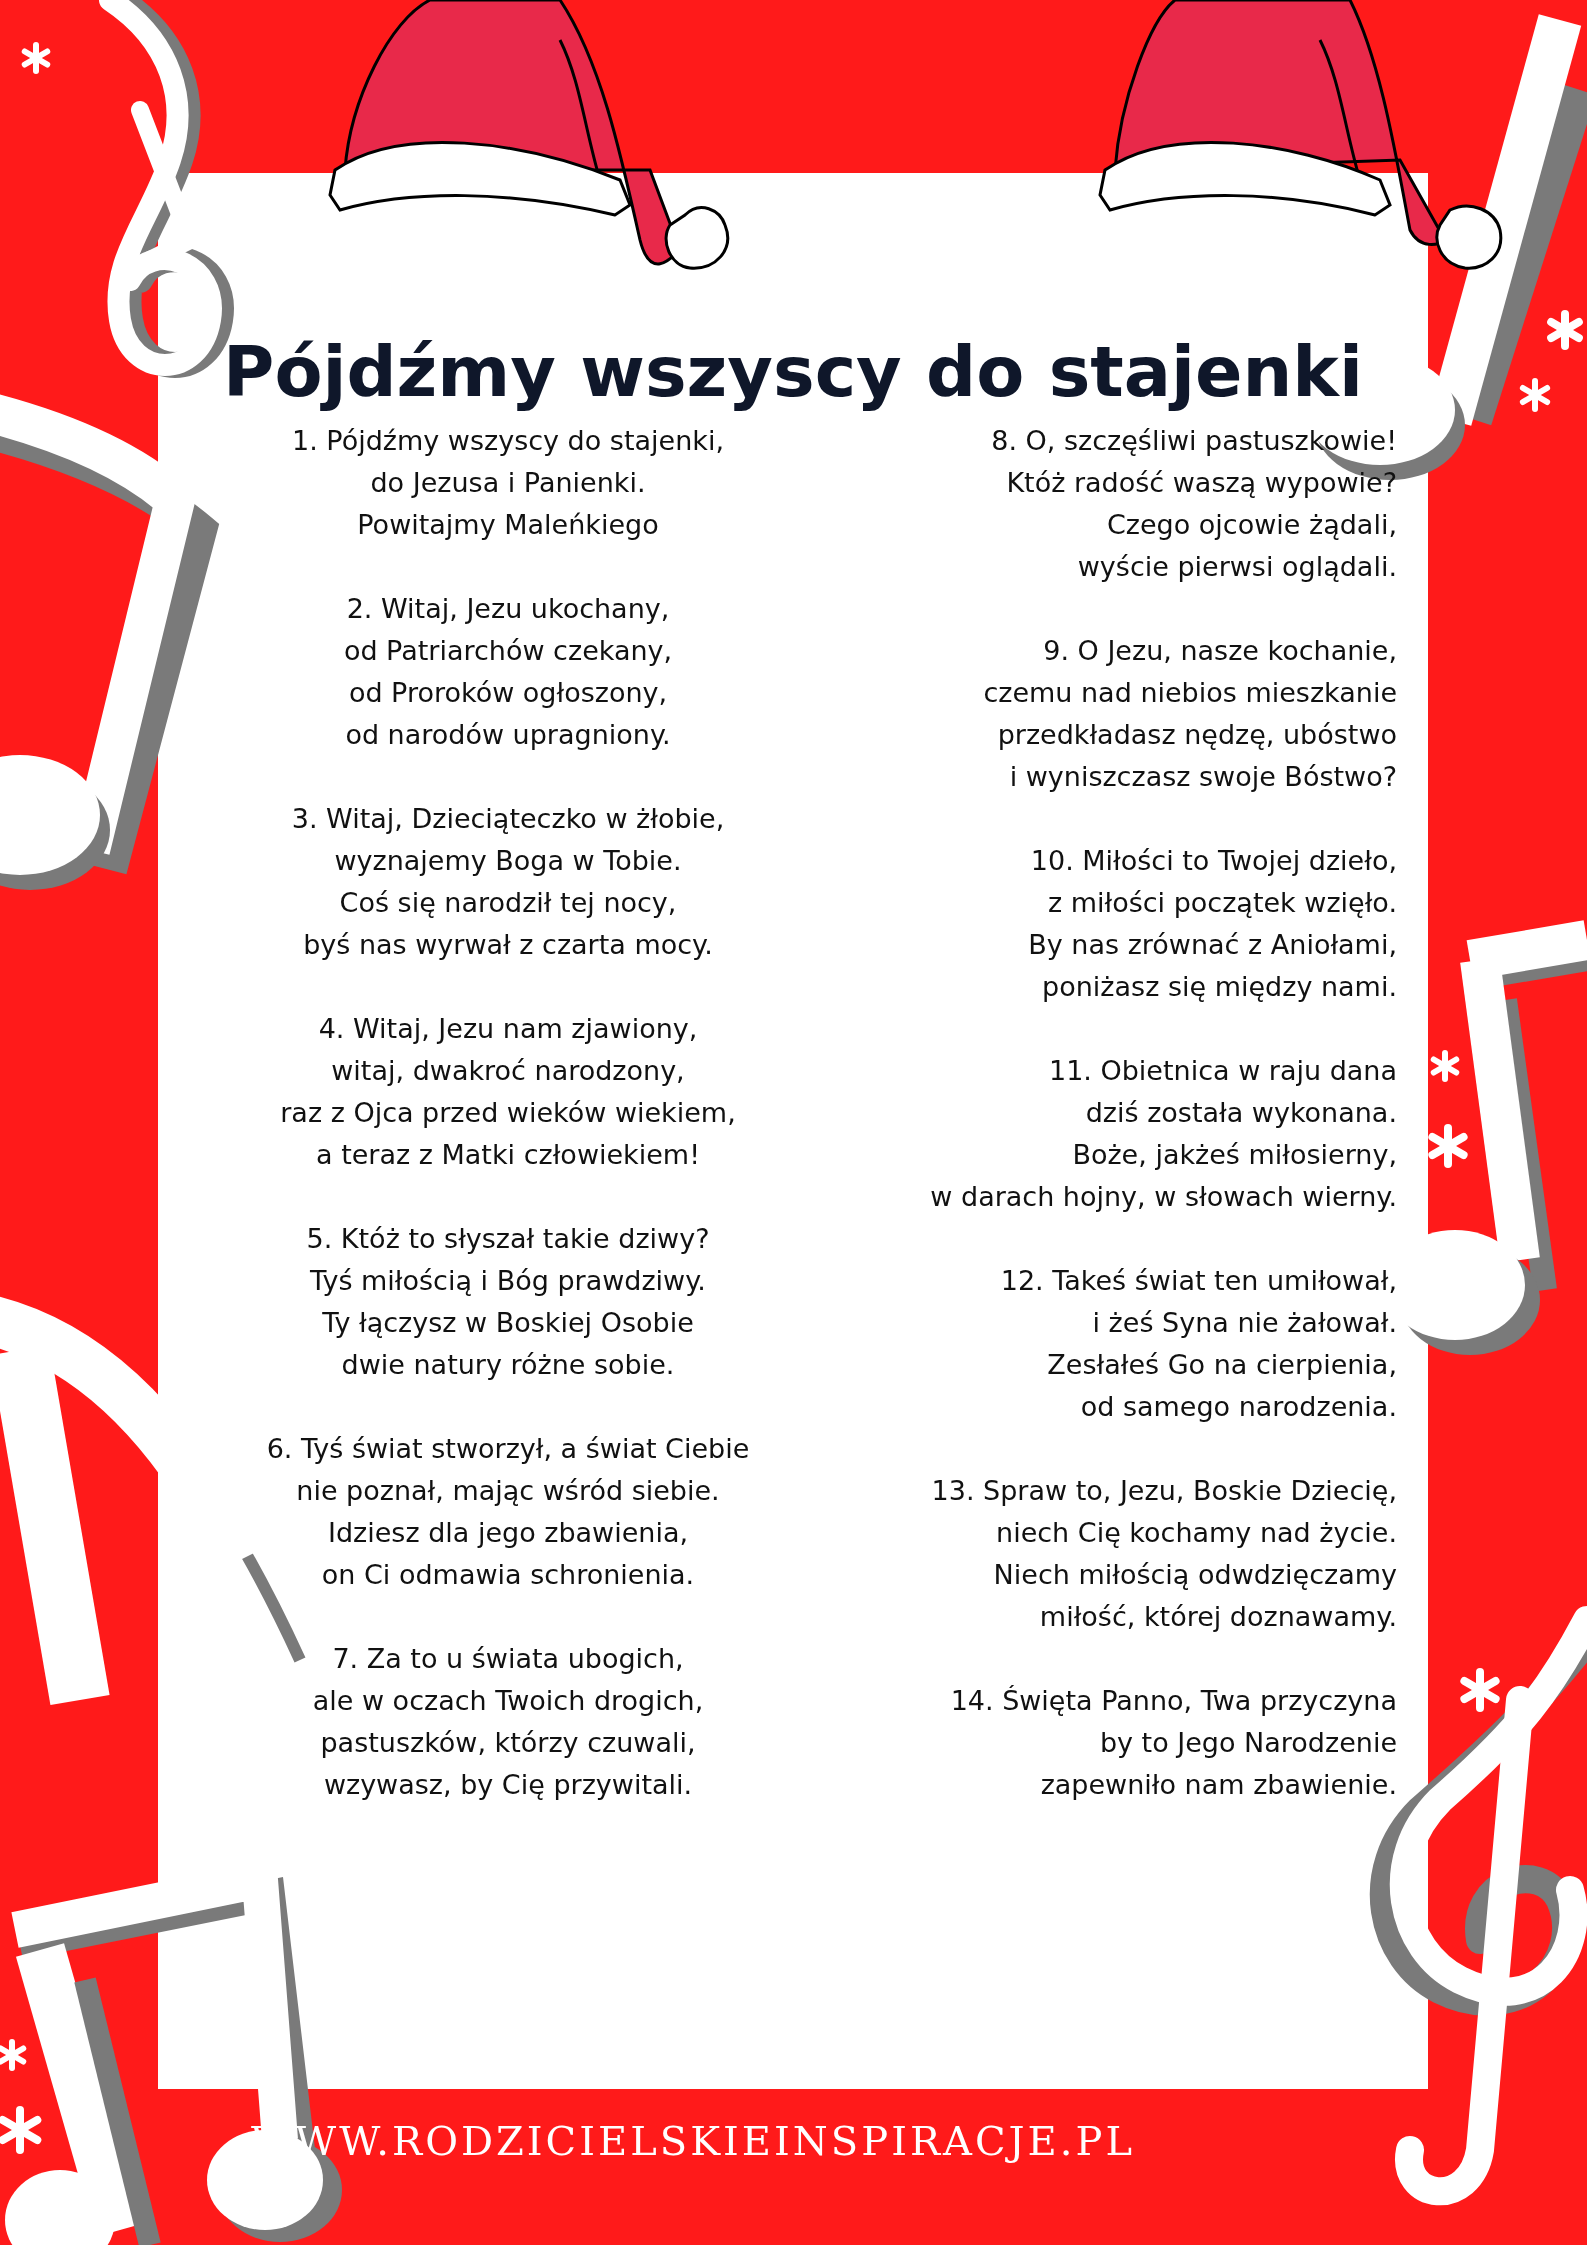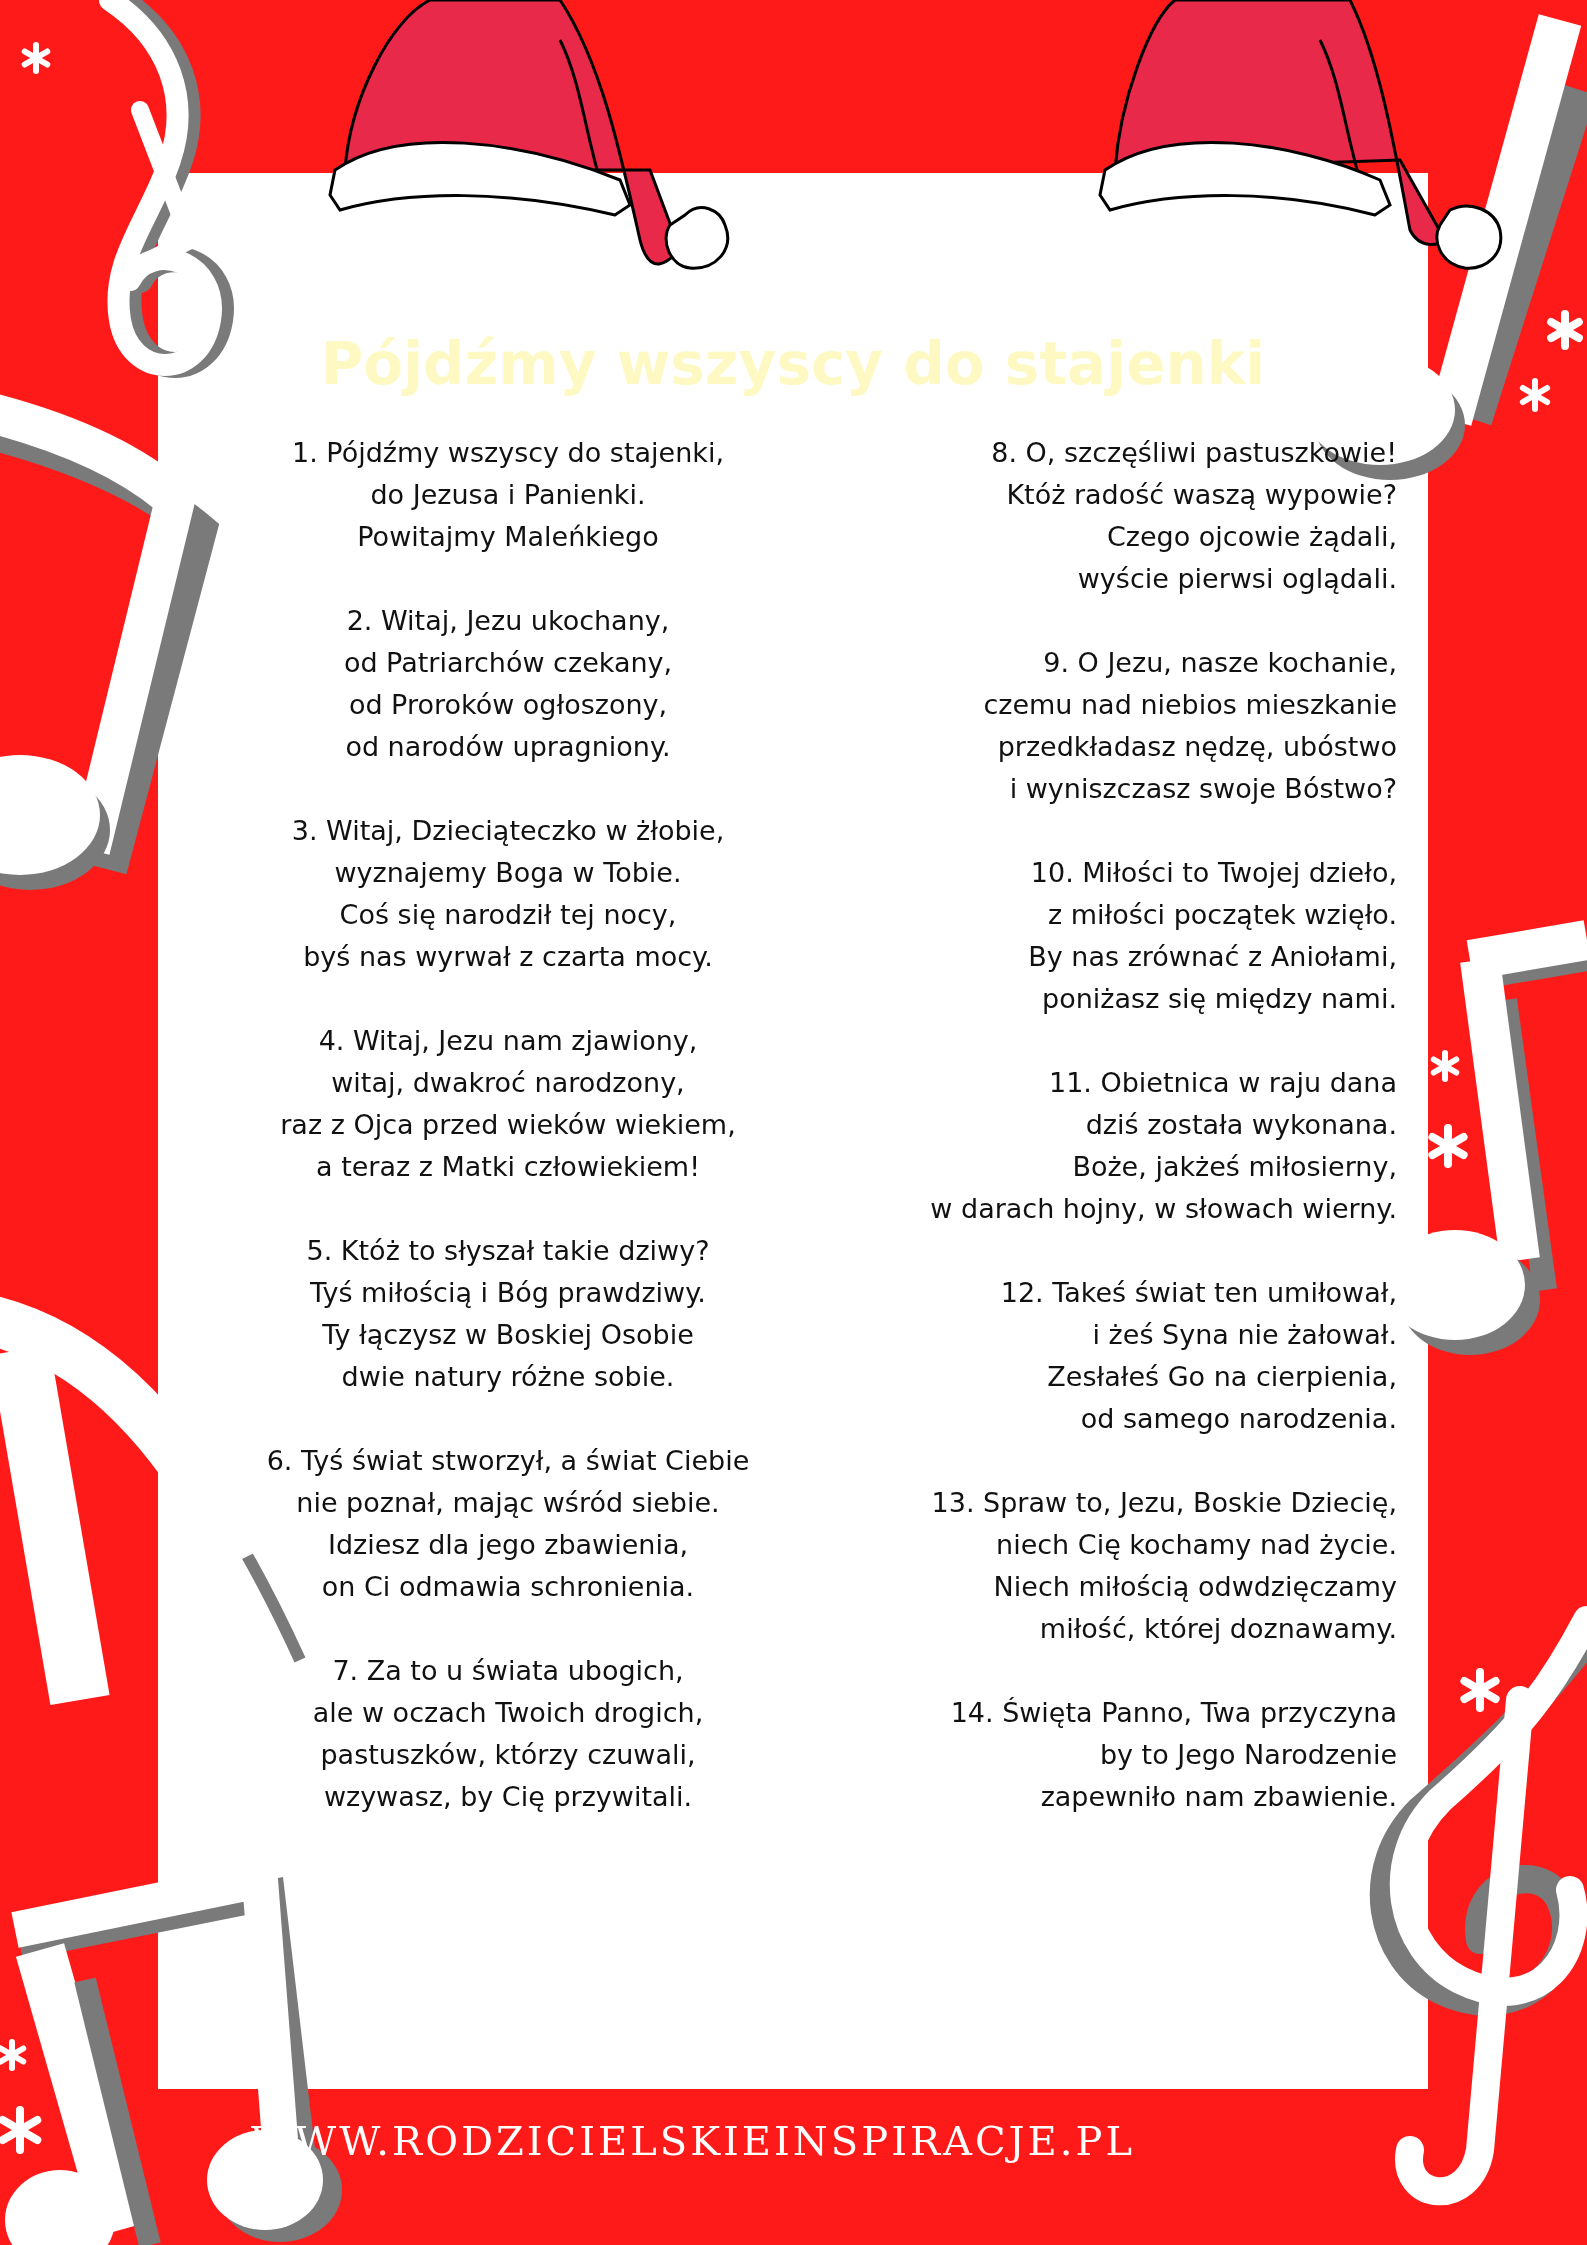--- a/index.html
+++ b/index.html
@@ -9,25 +9,25 @@
     font-family: "Liberation Sans", "DejaVu Sans", sans-serif;
   }
   .panel {
     position: absolute; left: 158px; top: 173px; width: 1270px; height: 1916px;
     background: #ffffff;
   }
   .deco { position: absolute; pointer-events: none; }
   .title {
     position: absolute; left: 158px; top: 270px; width: 1270px; text-align: center;
     font-family: "DejaVu Sans", sans-serif; font-weight: bold;
-    font-size: 58px; letter-spacing: 0px; color: #fef9c3; line-height: 110px;
+    font-size: 70px; letter-spacing: 0px; color: #0f172a; line-height: 110px;
     z-index: 5;
   }
   .col {
-    position: absolute; top: 420px; width: 600px; text-align: center; z-index: 5; margin-top: 12px;
+    position: absolute; top: 420px; width: 600px; text-align: center; z-index: 5;
   }
   .col-left { left: 208px; }
   .col-right { left: 797px; text-align: right; }
   .verse { margin: 0 0 42px 0; }
   .line {
     display: block; font-family: "DejaVu Sans", sans-serif; font-size: 27px;
     line-height: 42px; color: #111; white-space: nowrap;
   }
   .footer {
     position: absolute; left: 0; top: 2118px; width: 1386px; text-align: center;

